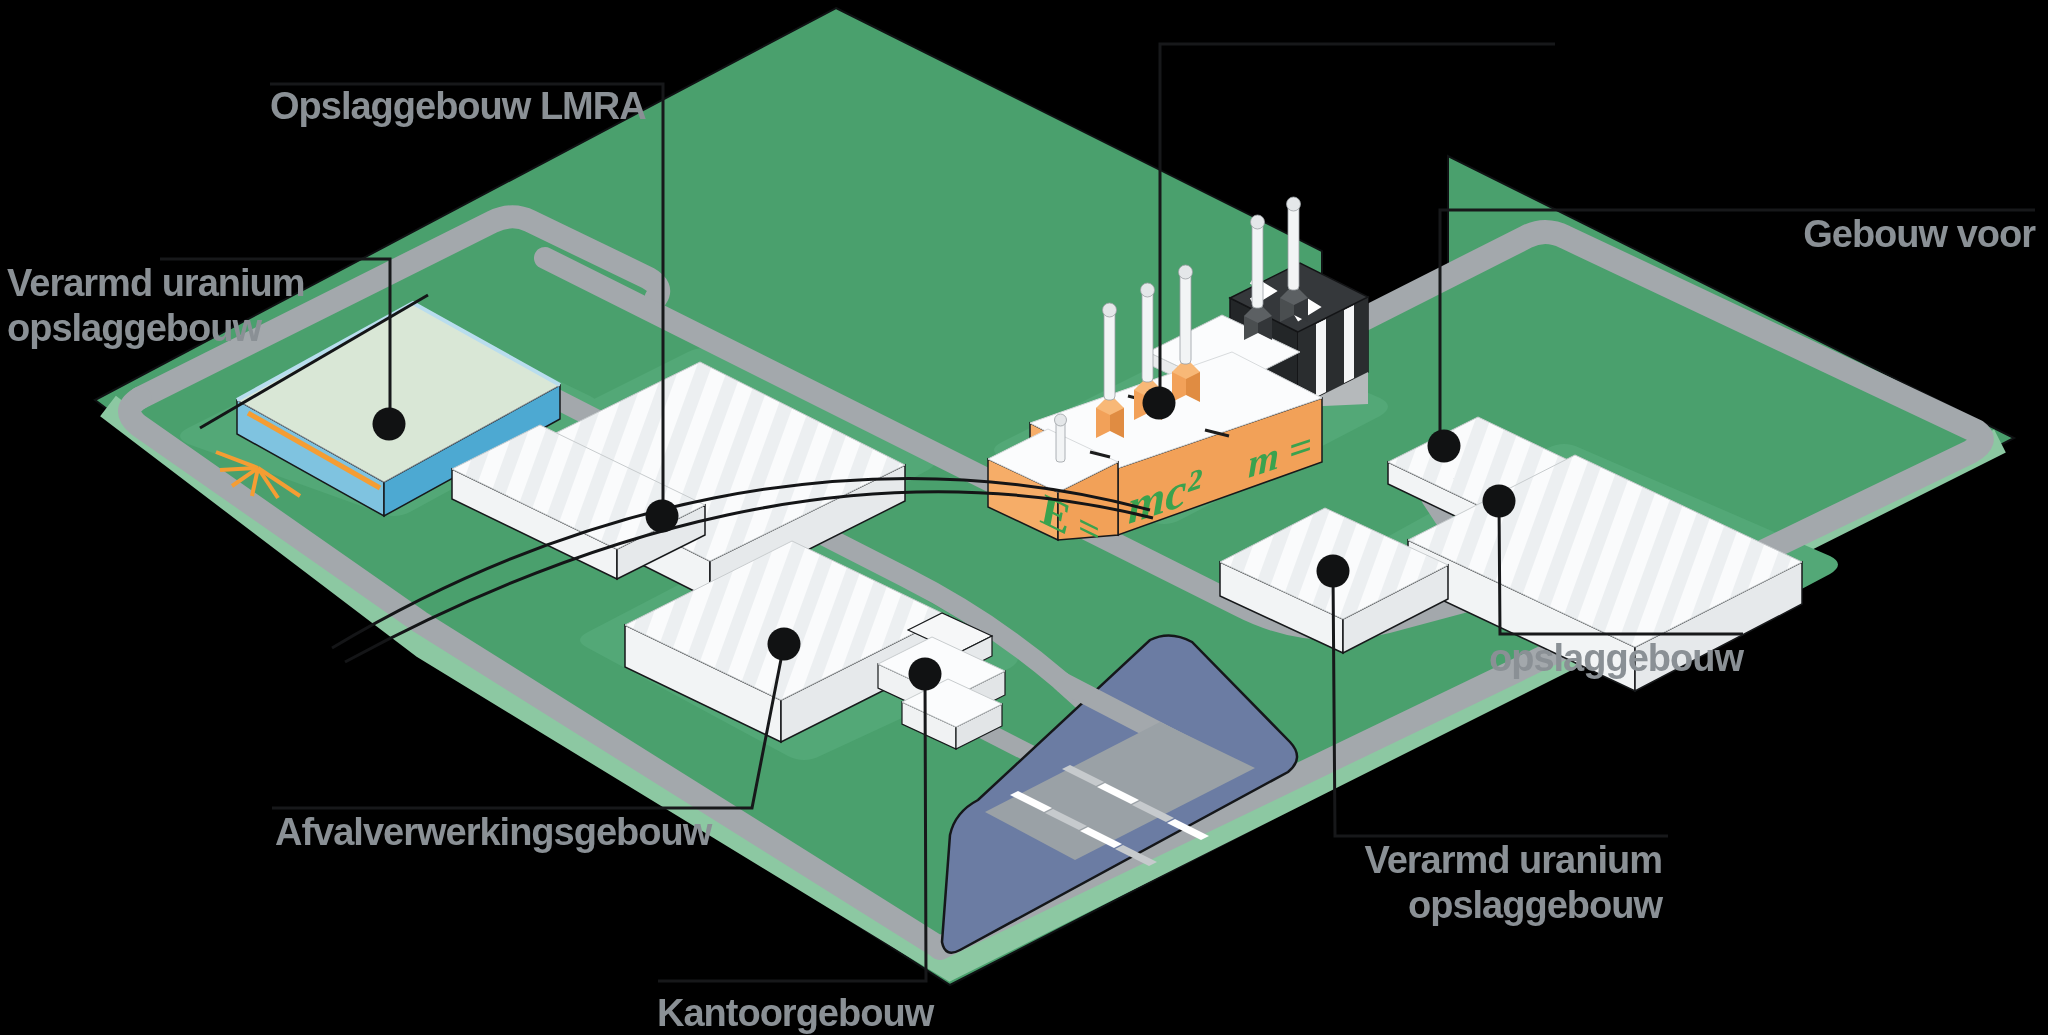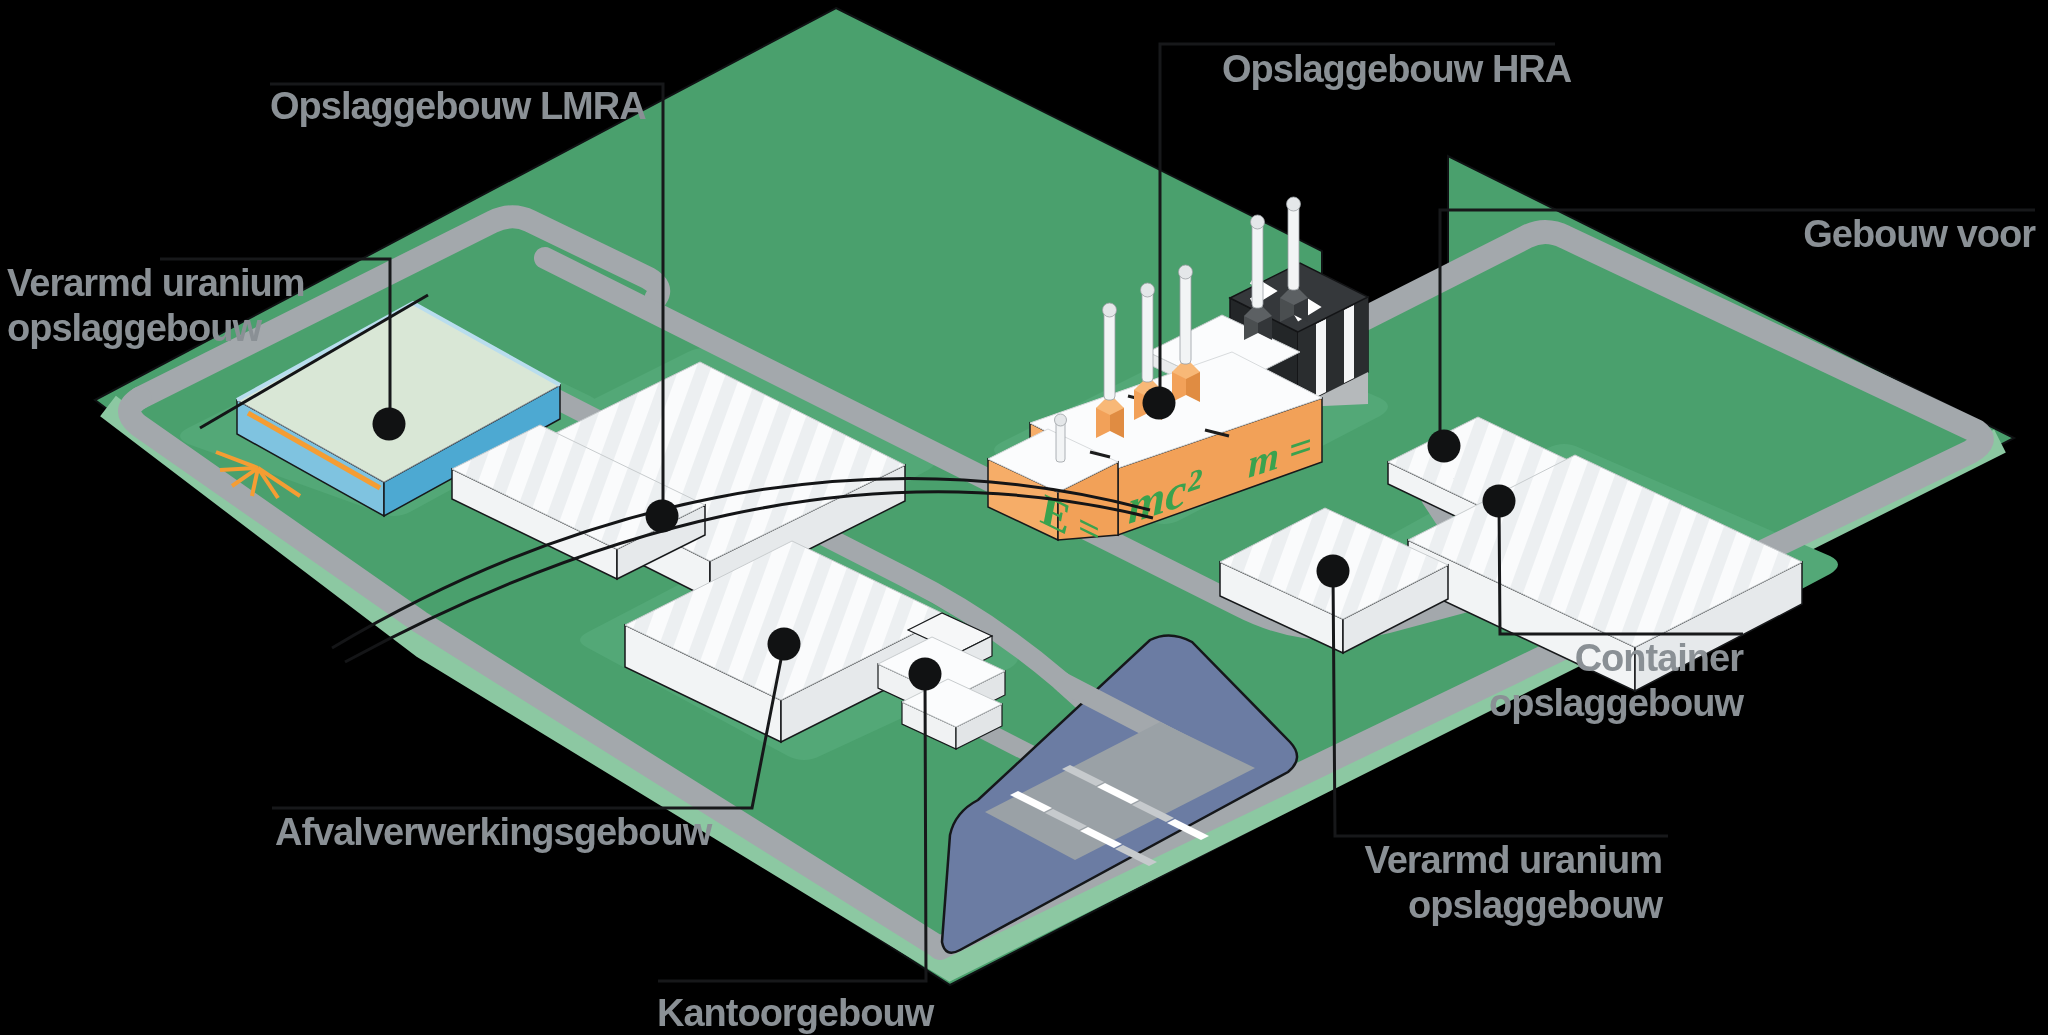--- a/index.html
+++ b/index.html
@@ -227,37 +227,35 @@
     <circle r="16.5" cx="1444" cy="446"></circle>
     <circle r="16.5" cx="1499" cy="501"></circle>
     <circle r="16.5" cx="1333" cy="571"></circle>
     <circle r="16.5" cx="784" cy="644"></circle>
     <circle r="16.5" cx="925" cy="674"></circle>
   </g>
 </svg>
 
   <div class="lbl" style="left:270px;top:84px;">Opslaggebouw LMRA</div>
 
-  <div class="lbl" style="left:1222px;top:47px;">Opslaggebouw HRA</div>
 
   <div class="lbl right" style="right:13px;top:212px;text-align:right;">
     <div>Gebouw voor</div>
   </div>
 
   <div class="lbl" style="left:7px;top:261px;">
     <div>Verarmd uranium</div>
     <div>opslaggebouw</div>
   </div>
 
   <div class="lbl" style="left:275px;top:810px;">Afvalverwerkingsgebouw</div>
 
   <div class="lbl" style="left:657px;top:991px;">Kantoorgebouw</div>
 
   <div class="lbl right" style="right:305px;top:636px;">
-    <div>Container</div>
     <div>opslaggebouw</div>
   </div>
 
   <div class="lbl right" style="right:386px;top:838px;">
     <div>Verarmd uranium</div>
     <div>opslaggebouw</div>
   </div>
 
 </div>
 

